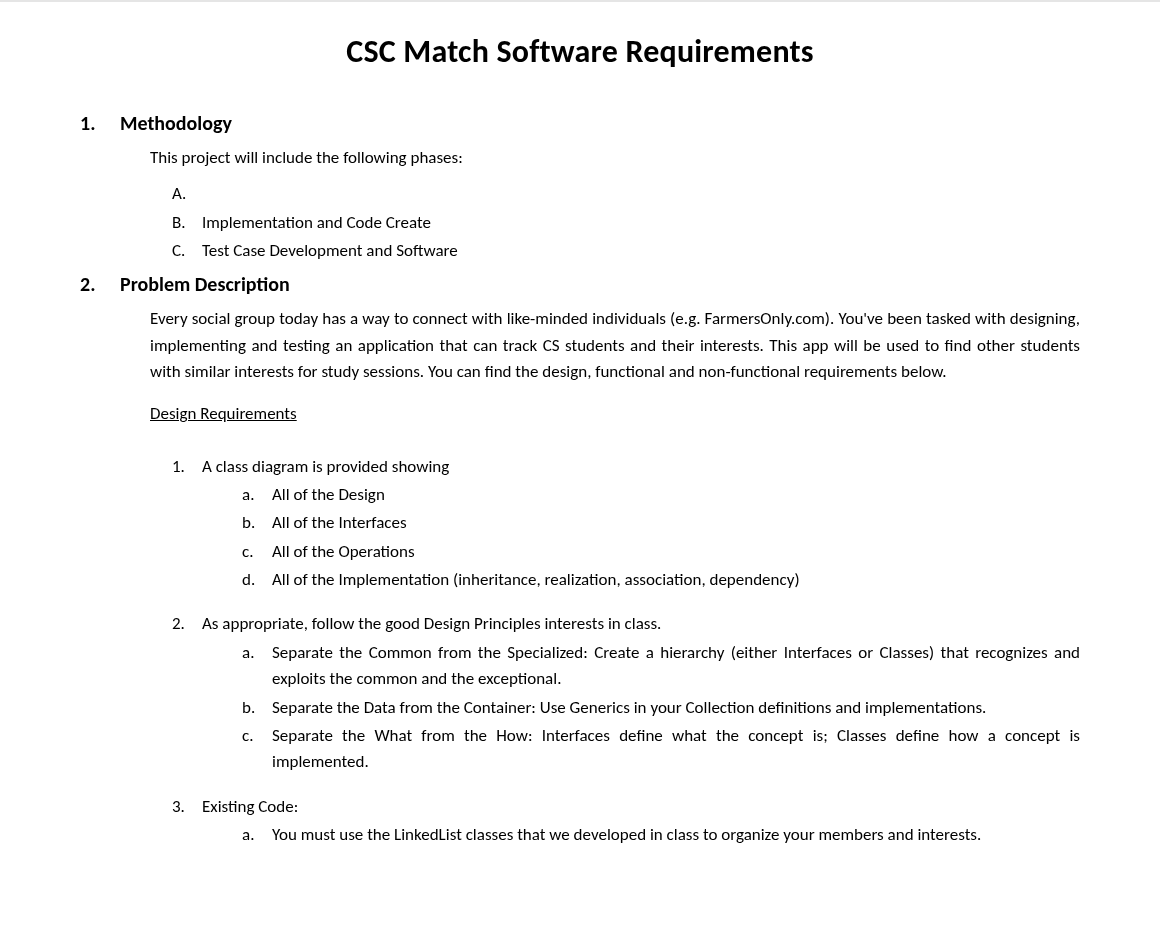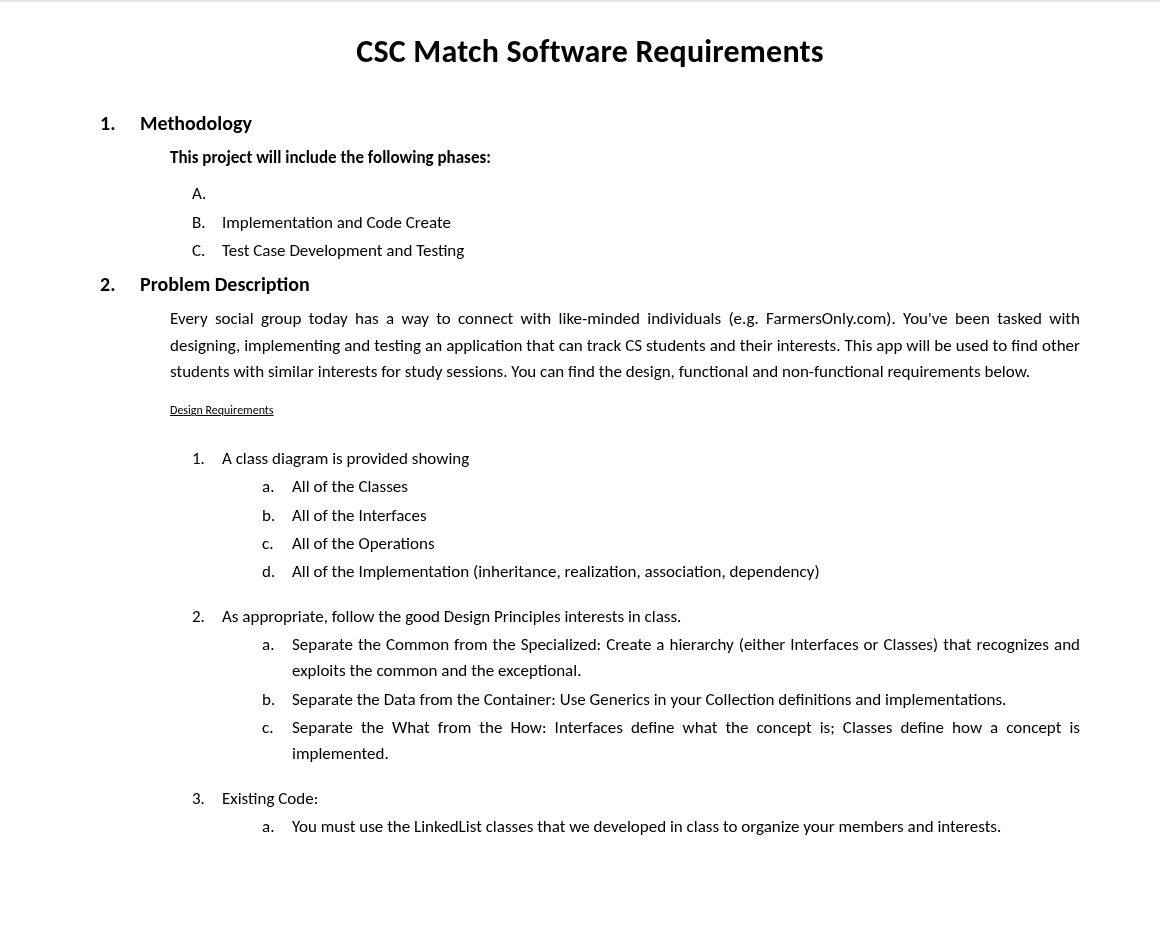--- a/index.html
+++ b/index.html
@@ -6,21 +6,21 @@
     margin: 0;
     padding: 0;
     background: #ffffff;
     font-family: Calibri, "Segoe UI", Arial, sans-serif;
     color: #000;
   }
   .page {
     width: 1160px;
     min-height: 933px;
     box-sizing: border-box;
-    padding: 20px 80px 40px 100px;
+    padding: 20px 80px 40px 80px;
     border-top: 2px solid #e5e5e5;
   }
   .title {
     text-align: center;
     font-weight: 700;
     font-size: 32px;
     margin: 10px 0 40px 0;
     letter-spacing: 0.2px;
   }
 
@@ -38,21 +38,20 @@
     width: 40px;
     flex-shrink: 0;
   }
   .section-body {
     margin-left: 70px;
     font-size: 17px;
     line-height: 1.55;
   }
   .intro-text {
     margin: 8px 0 10px 0;
-    font-weight: bold;
   }
   .para {
     margin: 0 0 16px 0;
     text-align: justify;
   }
 
   .alpha-list {
     margin: 6px 0 4px 0;
   }
   .alpha-item {
@@ -62,21 +61,21 @@
     padding-left: 22px;
   }
   .alpha-item .marker {
     width: 30px;
     flex-shrink: 0;
   }
 
   .sub-heading {
     text-decoration: underline;
     margin: 6px 0 10px 0;
-    font-size: 12px;
+    font-size: 17px;
   }
 
   .num-list {
     margin: 4px 0 4px 22px;
   }
   .num-item {
     display: flex;
     align-items: baseline;
     margin: 2px 0;
   }
@@ -123,21 +122,21 @@
       <div class="alpha-list">
         <div class="alpha-item">
           <span class="marker">A.</span>
         </div>
         <div class="alpha-item">
           <span class="marker">B.</span>
           <span>Implementation and Code Create</span>
         </div>
         <div class="alpha-item">
           <span class="marker">C.</span>
-          <span>Test Case Development and Testing</span>
+          <span>Test Case Development and Software</span>
         </div>
       </div>
     </div>
   </div>
 
   <div class="section">
     <div class="section-header">
       <span class="section-num">2.</span>
       <span>Problem Description</span>
     </div>
@@ -148,21 +147,21 @@
 
       <div class="num-list">
 
         <div class="num-item">
           <span class="marker">1.</span>
           <span class="content">A class diagram is provided showing</span>
         </div>
         <div class="lower-alpha-list">
           <div class="lower-alpha-item">
             <span class="marker">a.</span>
-            <span class="content">All of the Classes</span>
+            <span class="content">All of the Design</span>
           </div>
           <div class="lower-alpha-item">
             <span class="marker">b.</span>
             <span class="content">All of the Interfaces</span>
           </div>
           <div class="lower-alpha-item">
             <span class="marker">c.</span>
             <span class="content">All of the Operations</span>
           </div>
           <div class="lower-alpha-item">

